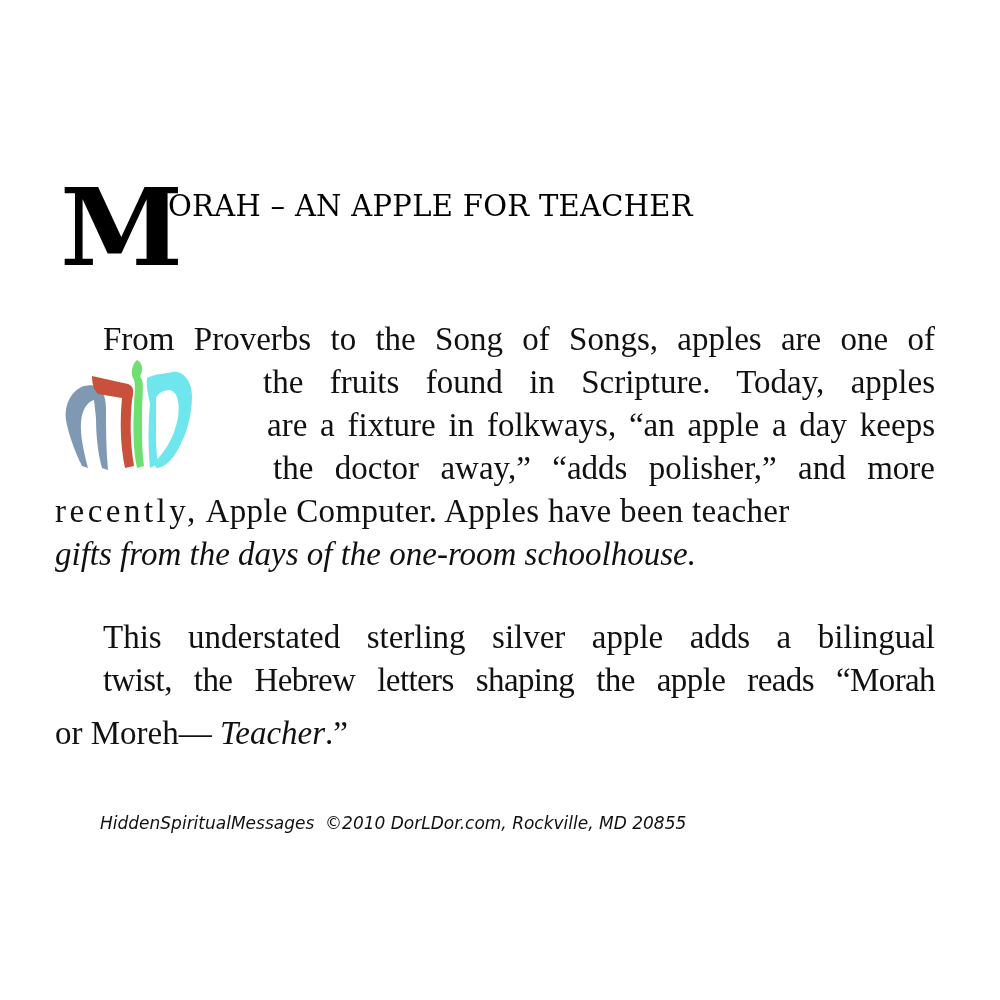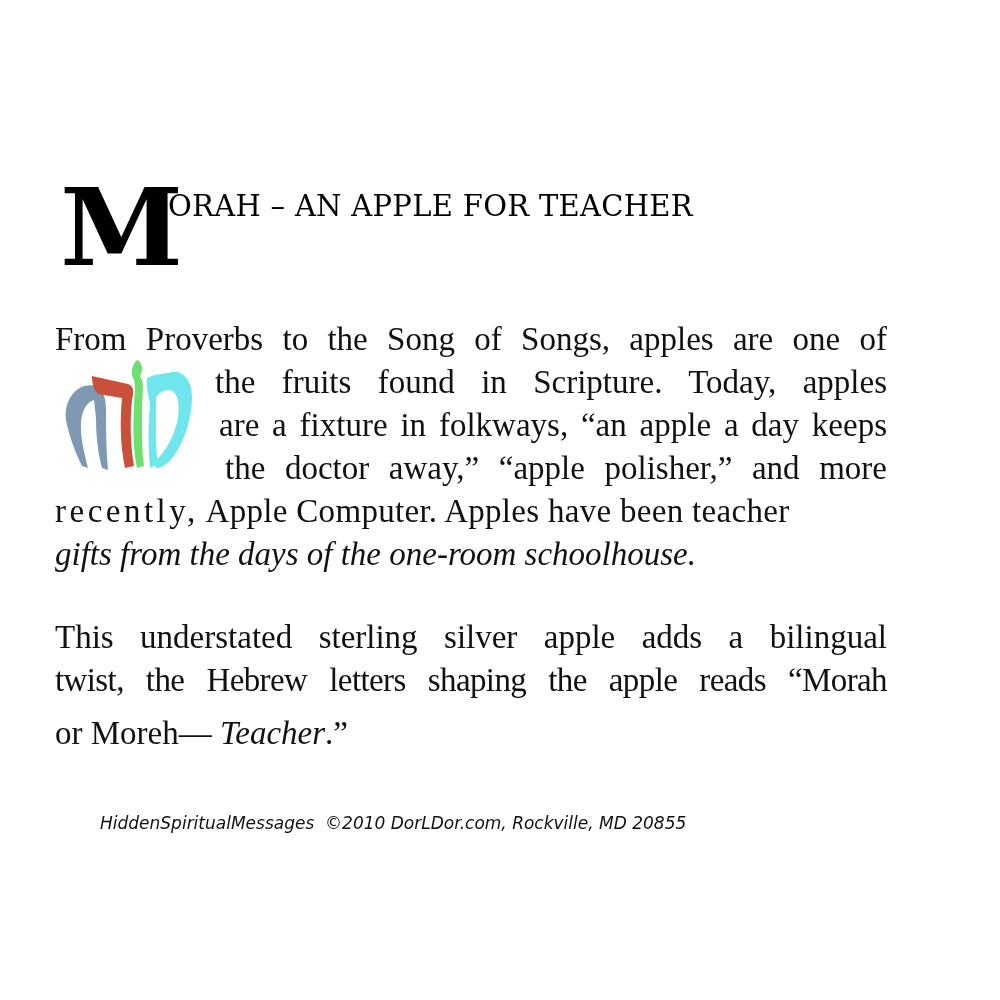--- a/index.html
+++ b/index.html
@@ -16,21 +16,21 @@
     font-family: "DejaVu Serif", serif; font-weight: normal;
     font-size: 29px; line-height: 36px; color: #000; letter-spacing: 0.3px;
     white-space: nowrap;
     transform: scaleX(1.0); transform-origin: left top;
   }
   .body-text {
     font-family: "Liberation Serif", serif; font-size: 33px; color: #111;
   }
   .line {
     position: absolute; height: 43px; line-height: 43px; white-space: nowrap;
-    text-align: justify; text-align-last: justify; display: block;
+    text-align: justify; text-align-last: justify; display: block; margin-left: 48px;
   }
   .logo { position: absolute; left: 62px; top: 358px; width: 135px; height: 115px; }
   .spaced { letter-spacing: 3.5px; }
   .footer {
     position: absolute; left: 100px; top: 808px; width: 720px;
     font-family: "DejaVu Sans", sans-serif; font-style: italic;
     font-size: 17px; line-height: 30px; color: #111; white-space: pre;
   }
 </style>
 </head>
@@ -49,21 +49,21 @@
 
   <path fill="#6fe06f" d="M75,2 C80,4 82,12 78,18 L80,22 C82,28 80,40 80,58 C80,78 80,94 82,108 L75,110 C71,92 71,70 72,50 C72,38 74,28 72,22 C68,16 70,6 75,2 Z"></path>
 
   <path fill="#6fe6ee" d="M85,20 C92,16 102,16 110,14 C120,12 130,22 130,38 C130,58 124,80 112,98 C106,106 100,110 94,110 L92,104 C102,96 112,80 116,60 C118,46 116,34 108,32 C100,32 96,36 94,40 L94,60 C94,78 94,94 96,106 L88,110 C86,90 86,66 88,46 C86,36 84,28 85,20 Z"></path>
 </svg>
 
 <div class="body-text">
   <span class="line" style="left:55px; top:318px; width:832px;">From Proverbs to the Song of Songs, apples are one of</span>
   <span class="line" style="left:215px; top:361px; width:672px;">the fruits found in Scripture.  Today, apples</span>
   <span class="line" style="left:219px; top:404px; width:668px;">are a fixture in folkways, “an apple a day keeps</span>
-  <span class="line" style="left:225px; top:447px; width:662px;">the doctor away,”  “apple polisher,” and more</span>
+  <span class="line" style="left:225px; top:447px; width:662px;">the doctor away,”  “adds polisher,” and more</span>
   <span style="position:absolute; left:55px; top:490px; height:43px; line-height:43px; white-space:nowrap;">
     <span class="spaced">recently,</span><span style="letter-spacing:0.3px;"> Apple Computer.  Apples have been teacher</span>
   </span>
   <span style="position:absolute; left:55px; top:533px; height:43px; line-height:43px; white-space:nowrap;font-style:italic;">gifts from the days of the one-room schoolhouse.</span>
 </div>
 
 <div class="body-text">
   <span class="line" style="left:55px; top:616px; width:832px;">This understated sterling silver apple adds a bilingual</span>
   <span class="line" style="left:55px; top:659px; width:832px; letter-spacing:-0.6px;">twist, the Hebrew letters shaping the apple reads “Morah</span>
   <span style="position:absolute; left:55px; top:702px; height:43px; line-height:43px; white-space:pre;margin-top:10px;"><span>or Moreh— </span><em>Teacher</em><span>.”</span></span>

